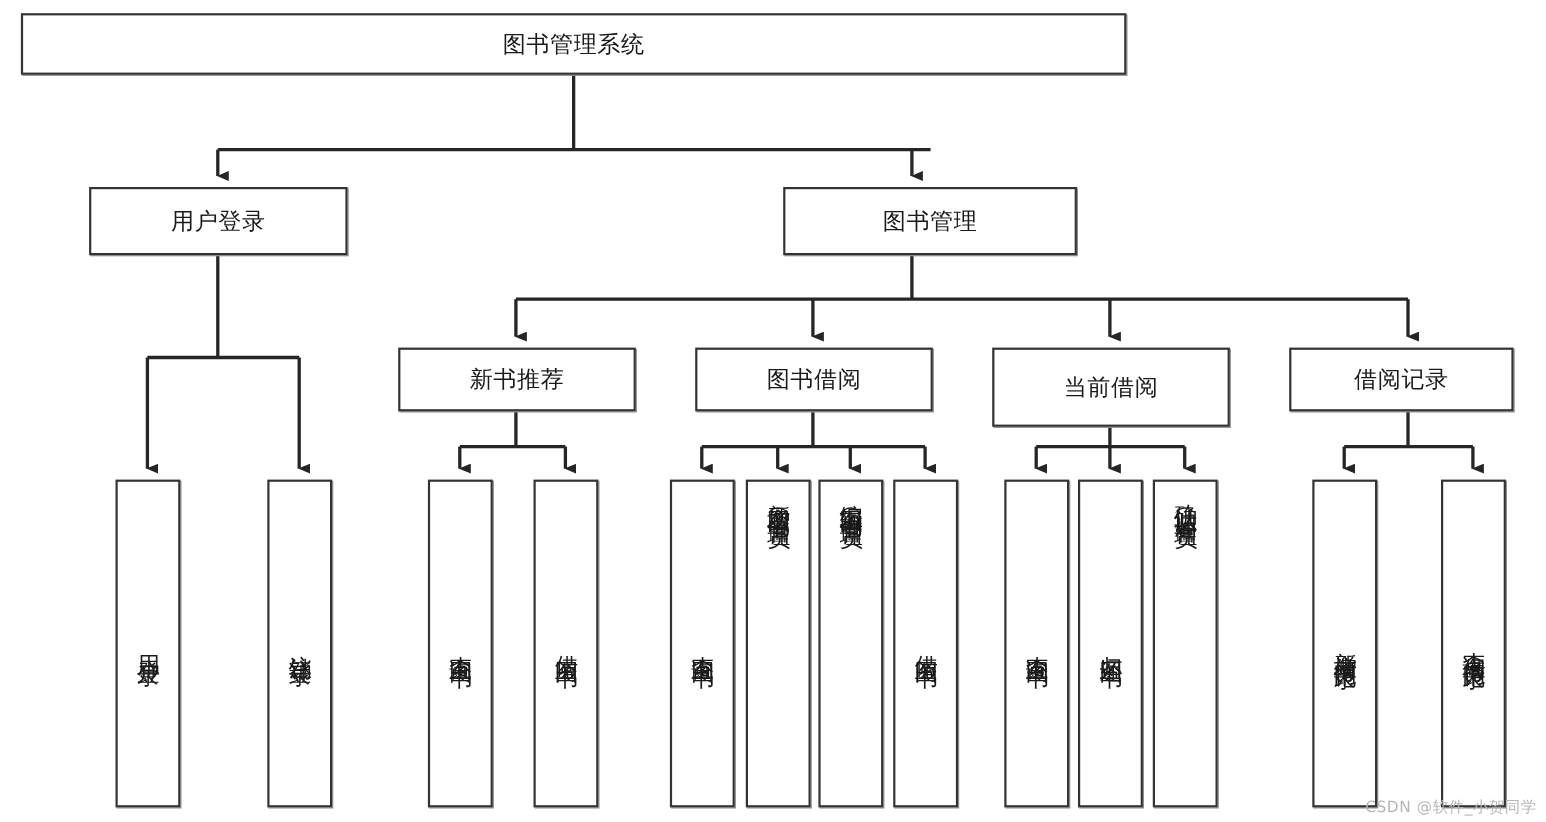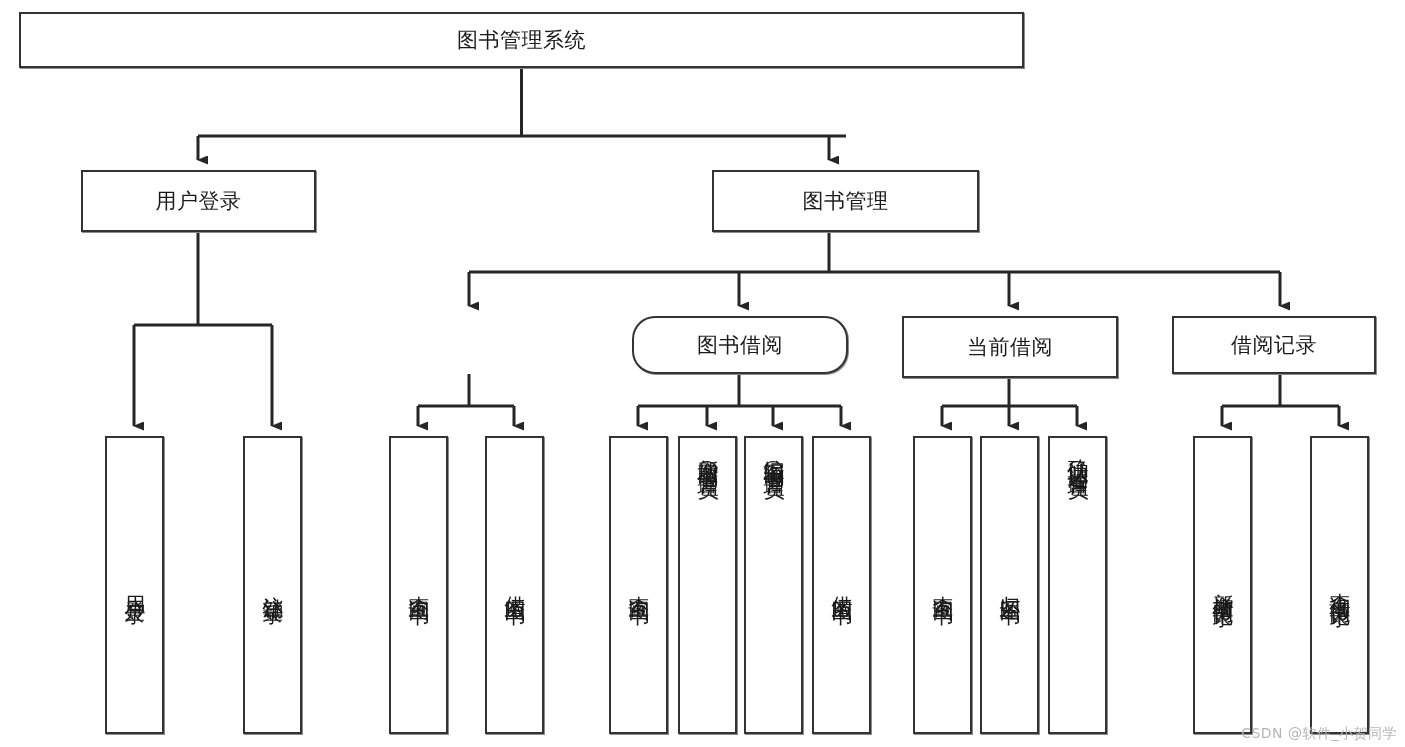--- a/index.html
+++ b/index.html
@@ -139,24 +139,27 @@
     <span class="node-label">图书管理系统</span>
   </div>
 
   <div class="node horizontal" style="left:81px; top:170px; width:235px; height:62px;">
     <span class="node-label">用户登录</span>
   </div>
   <div class="node horizontal" style="left:712px; top:170px; width:267px; height:62px;">
     <span class="node-label">图书管理</span>
   </div>
 
-  <div class="node horizontal" style="left:632px; top:316px; width:216px; height:58px;border-radius:23px;">
+  <div class="node horizontal" style="left:362px; top:316px; width:216px; height:58px;">
+    <span class="node-label">新书推荐</span>
+  </div>
+  <div class="node horizontal" style="left:632px; top:316px; width:216px; height:58px;">
     <span class="node-label">图书借阅</span>
   </div>
-  <div class="node horizontal" style="left:902px; top:316px; width:216px; height:62px;">
+  <div class="node horizontal" style="left:902px; top:316px; width:216px; height:72px;">
     <span class="node-label">当前借阅</span>
   </div>
   <div class="node horizontal" style="left:1172px; top:316px; width:204px; height:58px;">
     <span class="node-label">借阅记录</span>
   </div>
 
   <div class="node vertical leaf-tall" style="left:105px; top:436px; width:59px; height:298px;">
     <span class="node-label">用户登录</span>
   </div>
   <div class="node vertical leaf-tall" style="left:243px; top:436px; width:59px; height:298px;">

